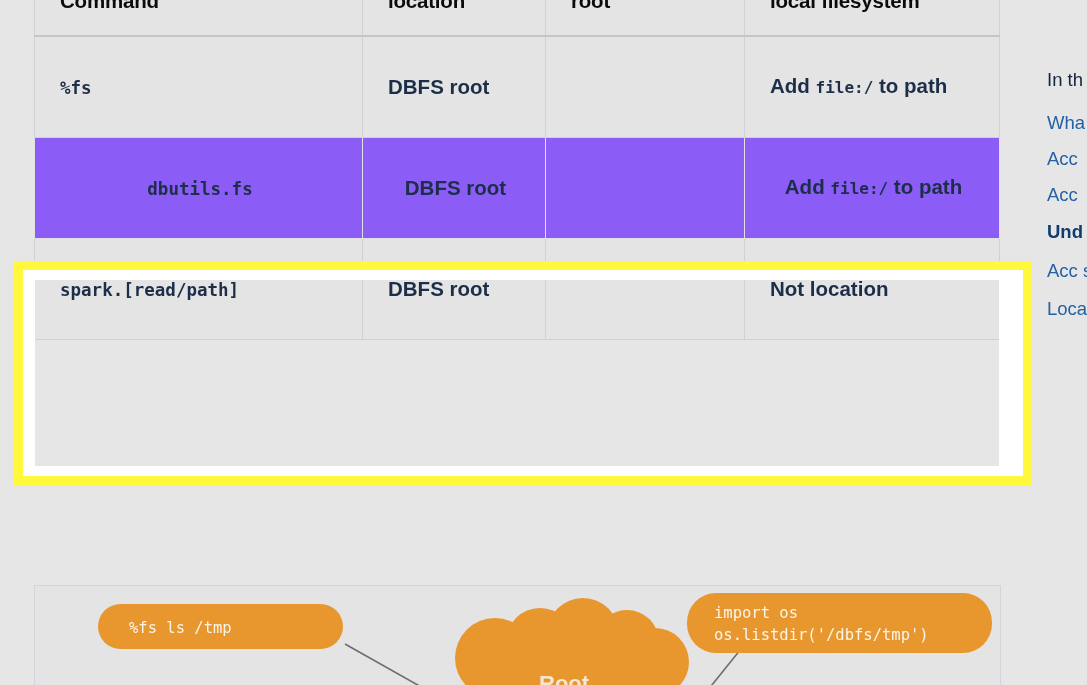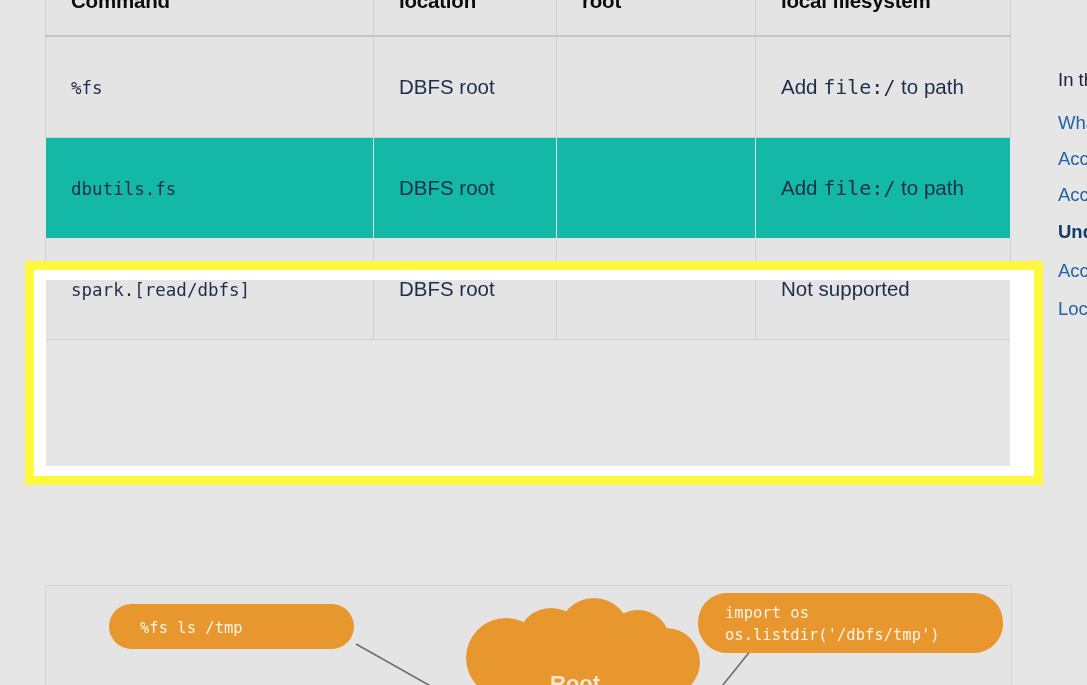--- a/index.html
+++ b/index.html
@@ -5,62 +5,62 @@
   html,body{margin:0;padding:0;}
   body{
     width:1087px;height:685px;overflow:hidden;
     background:#e6e6e6;
     font-family:"Liberation Sans", sans-serif;
     color:#15233c;
     position:relative;
   }
 
   
-  #doc-page{position:absolute;left:11px;top:0;width:985px;height:685px;background:#e6e6e6;}
+  #doc-page{position:absolute;left:0;top:0;width:985px;height:685px;background:#e6e6e6;}
 
   
   #cmd-table{
     position:absolute;left:34px;top:-38px;width:965px;
     border-collapse:collapse;
     table-layout:fixed;
     background:#e4e4e4;
   }
   #cmd-table col.c1{width:328px;}
   #cmd-table col.c2{width:183px;}
   #cmd-table col.c3{width:199px;}
   #cmd-table col.c4{width:255px;}
 
   #cmd-table th,#cmd-table td{
     border:1px solid #cfd2d4;
     vertical-align:middle;
     padding:14px 22px 14px 25px;
     background:#e4e4e4;
-    font-weight:normal;
+    font-weight:bold;
     text-align:left;
   }
   #cmd-table thead th{
     font-size:20.5px;
     font-weight:bold;
     color:#0b0b0b;
     letter-spacing:-0.2px;
     padding-top:26px;
     padding-bottom:22px;
     border-bottom:2px solid #c3c6c8;
   }
   #cmd-table tbody td{
     font-size:20.5px;
     line-height:28px;
     color:#1d2e49;
     height:72px;
   }
-  #cmd-table tbody tr.hl td{background:#14b8a6;border-color:#dfe1e3;}
+  #cmd-table tbody tr.hl td{background:#8b5cf6;border-color:#dfe1e3;text-align:center;}
 
   code, .mono{
     font-family:"DejaVu Sans Mono","Liberation Mono",monospace;
-    font-size:20px;
+    font-size:16px;
     letter-spacing:0px;
     color:#1d2e49;
   }
   td.cmd code{font-size:17.5px;}
 
   
   #highlight-box{
     position:absolute;left:14px;top:261px;width:1018px;height:224px;
     border:9px solid #fff83d;
     background:transparent;
@@ -140,24 +140,24 @@
           <td></td>
           <td>Add <code>file:/</code> to path</td>
         </tr>
         <tr class="hl">
           <td class="cmd"><code>dbutils.fs</code></td>
           <td>DBFS root</td>
           <td></td>
           <td>Add <code>file:/</code> to path</td>
         </tr>
         <tr>
-          <td class="cmd"><code>spark.[read/dbfs]</code></td>
+          <td class="cmd"><code>spark.[read/path]</code></td>
           <td>DBFS root</td>
           <td></td>
-          <td>Not supported</td>
+          <td>Not location</td>
         </tr>
       </tbody>
   </table>
 
   <div id="highlight-mask-top"></div>
   <div id="highlight-mask-bottom"></div>
   <div id="highlight-mask-left"></div>
   <div id="highlight-mask-right"></div>
   <div id="highlight-box"></div>
 

